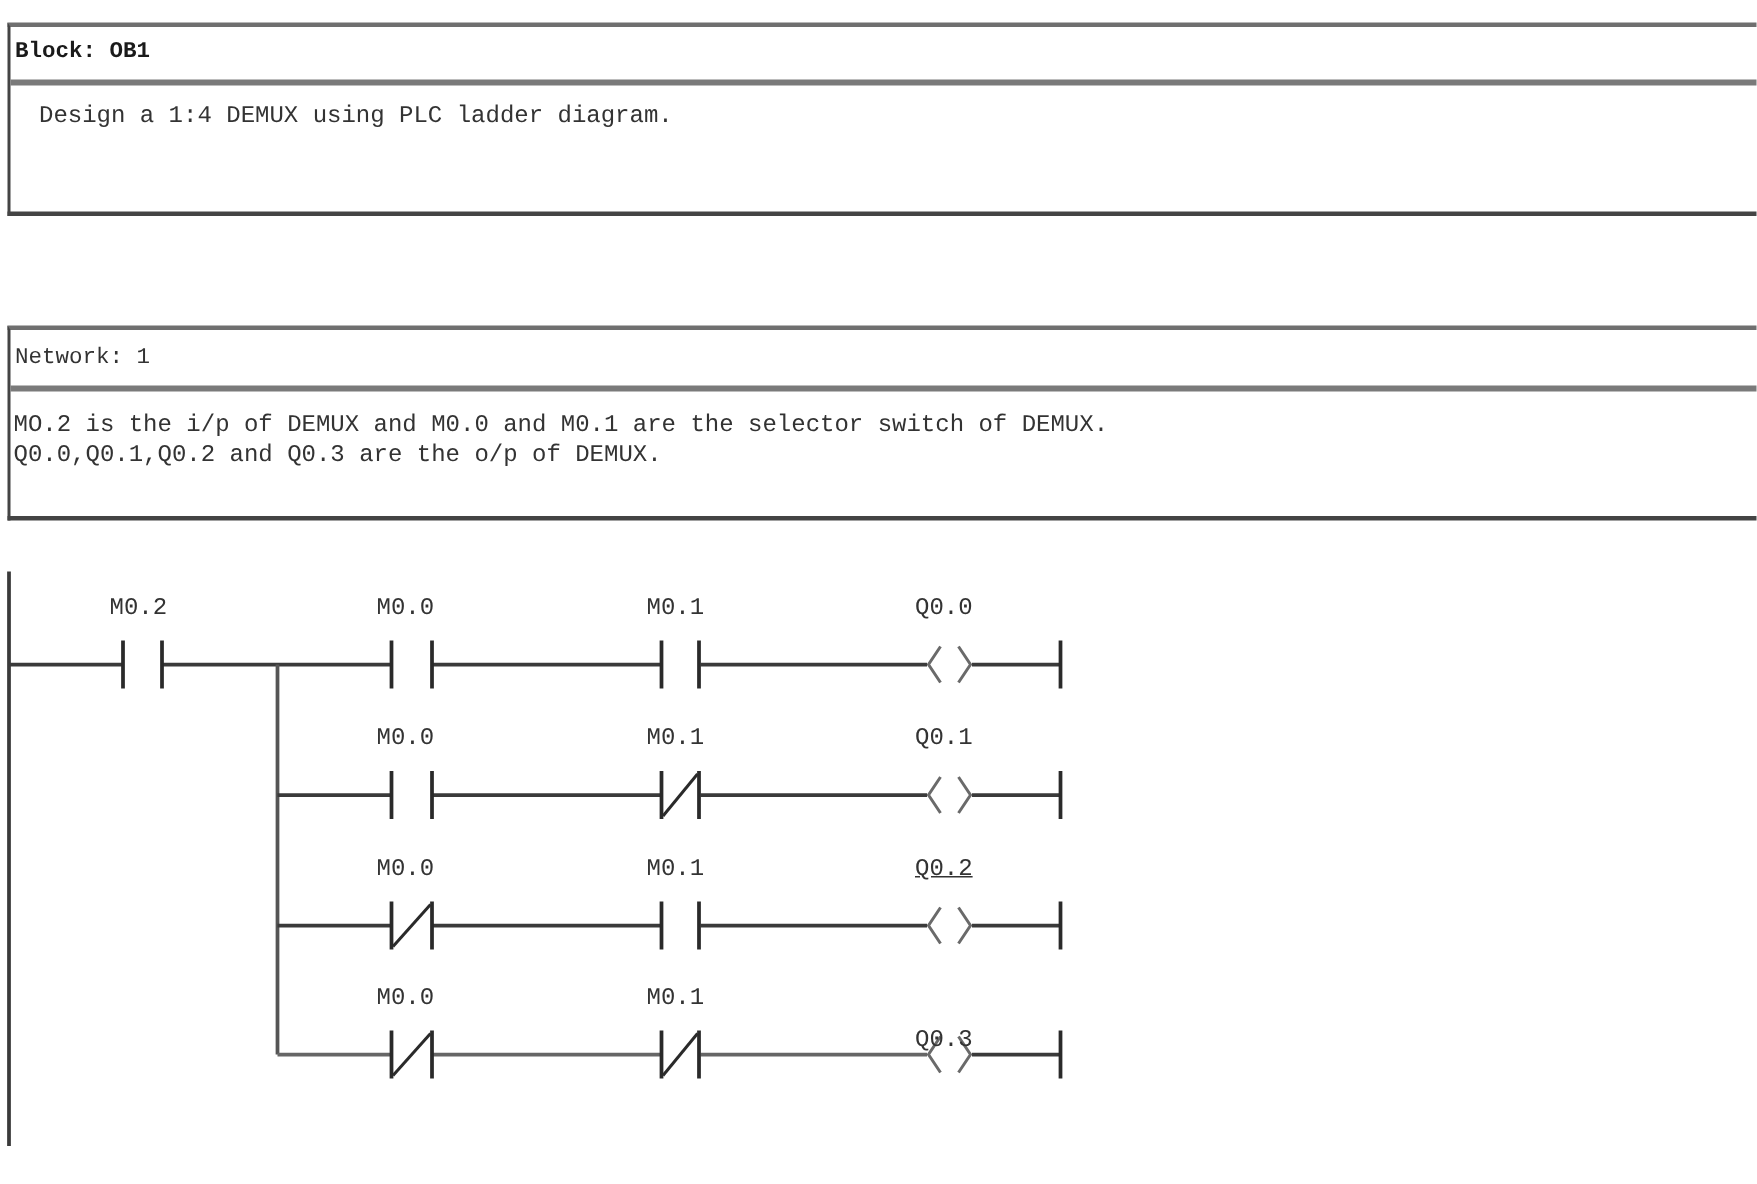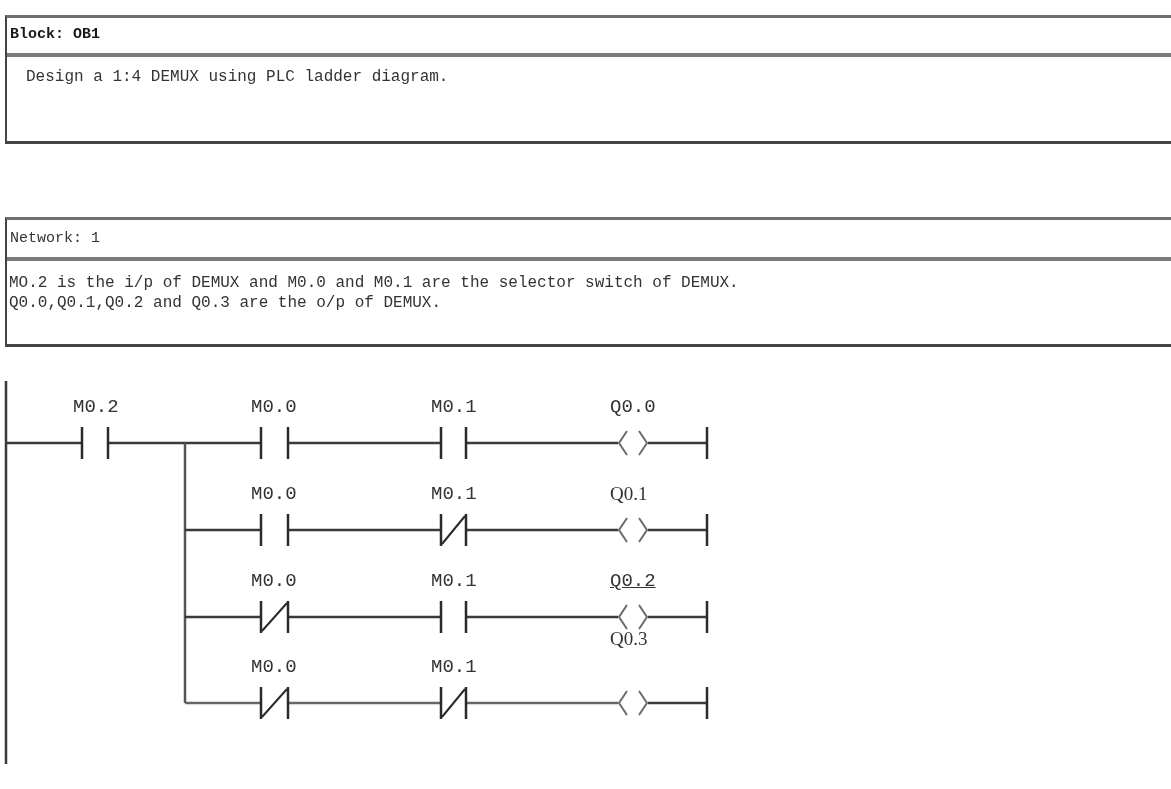--- a/index.html
+++ b/index.html
@@ -9,21 +9,21 @@
            border-left: 2px solid #444; border-top: 3px solid #6f6f6f; border-bottom: 3px solid #444; }
     .box .hdr { border-bottom: 4px solid #7a7a7a; padding-left: 3px; font-size: 15px; white-space: pre; }
     .box .cmt { font-size: 16px; white-space: pre; }
     #block-box { top: 15px; height: 123px; }
     #block-box .hdr { height: 35px; line-height: 34px; font-weight: bold; color: #1a1a1a; }
     #block-box .cmt { padding: 11px 0 0 19px; color: #333; }
     #network-box { top: 217px; height: 124px; }
     #network-box .hdr { height: 37px; line-height: 38px; color: #333; }
     #network-box .cmt { padding: 12px 0 0 2px; line-height: 20px; color: #333; }
     #ladder { position: absolute; left: 0; top: 0; }
-    .lbl { position: absolute; font-size: 19px; color: #333; letter-spacing: 0px; white-space: pre; }
+    .lbl { position: absolute; font-size: 16px; color: #333; letter-spacing: 0px; white-space: pre; }
   </style>
 </head>
 <body>
 
 <div id="block-box" class="box">
   <div class="hdr">Block: OB1</div>
   <div class="cmt">Design a 1:4 DEMUX using PLC ladder diagram.</div>
 </div>
 
 <div id="network-box" class="box">
@@ -142,21 +142,21 @@
 </svg>
 
 <div class="lbl" style="left:73px; top:396px;">M0.2</div>
 
 <div class="lbl" style="left:251px; top:396px;">M0.0</div>
 <div class="lbl" style="left:431px; top:396px;">M0.1</div>
 <div class="lbl" style="left:610px; top:396px;text-align:center;">Q0.0</div>
 
 <div class="lbl" style="left:251px; top:483px;">M0.0</div>
 <div class="lbl" style="left:431px; top:483px;">M0.1</div>
-<div class="lbl" style="left:610px; top:483px;font-family:Liberation Serif, serif;">Q0.1</div>
+<div class="lbl" style="left:610px; top:483px;">Q0.1</div>
 
 <div class="lbl" style="left:251px; top:570px;">M0.0</div>
 <div class="lbl" style="left:431px; top:570px;">M0.1</div>
 <div class="lbl" style="left:610px; top:570px;text-decoration:underline;">Q0.2</div>
 
 <div class="lbl" style="left:251px; top:656px;">M0.0</div>
 <div class="lbl" style="left:431px; top:656px;">M0.1</div>
-<div class="lbl" style="left:610px; top:628px;font-family:Liberation Serif, serif;">Q0.3</div>
+<div class="lbl" style="left:610px; top:684px;">Q0.3</div>
 
 </body></html>

